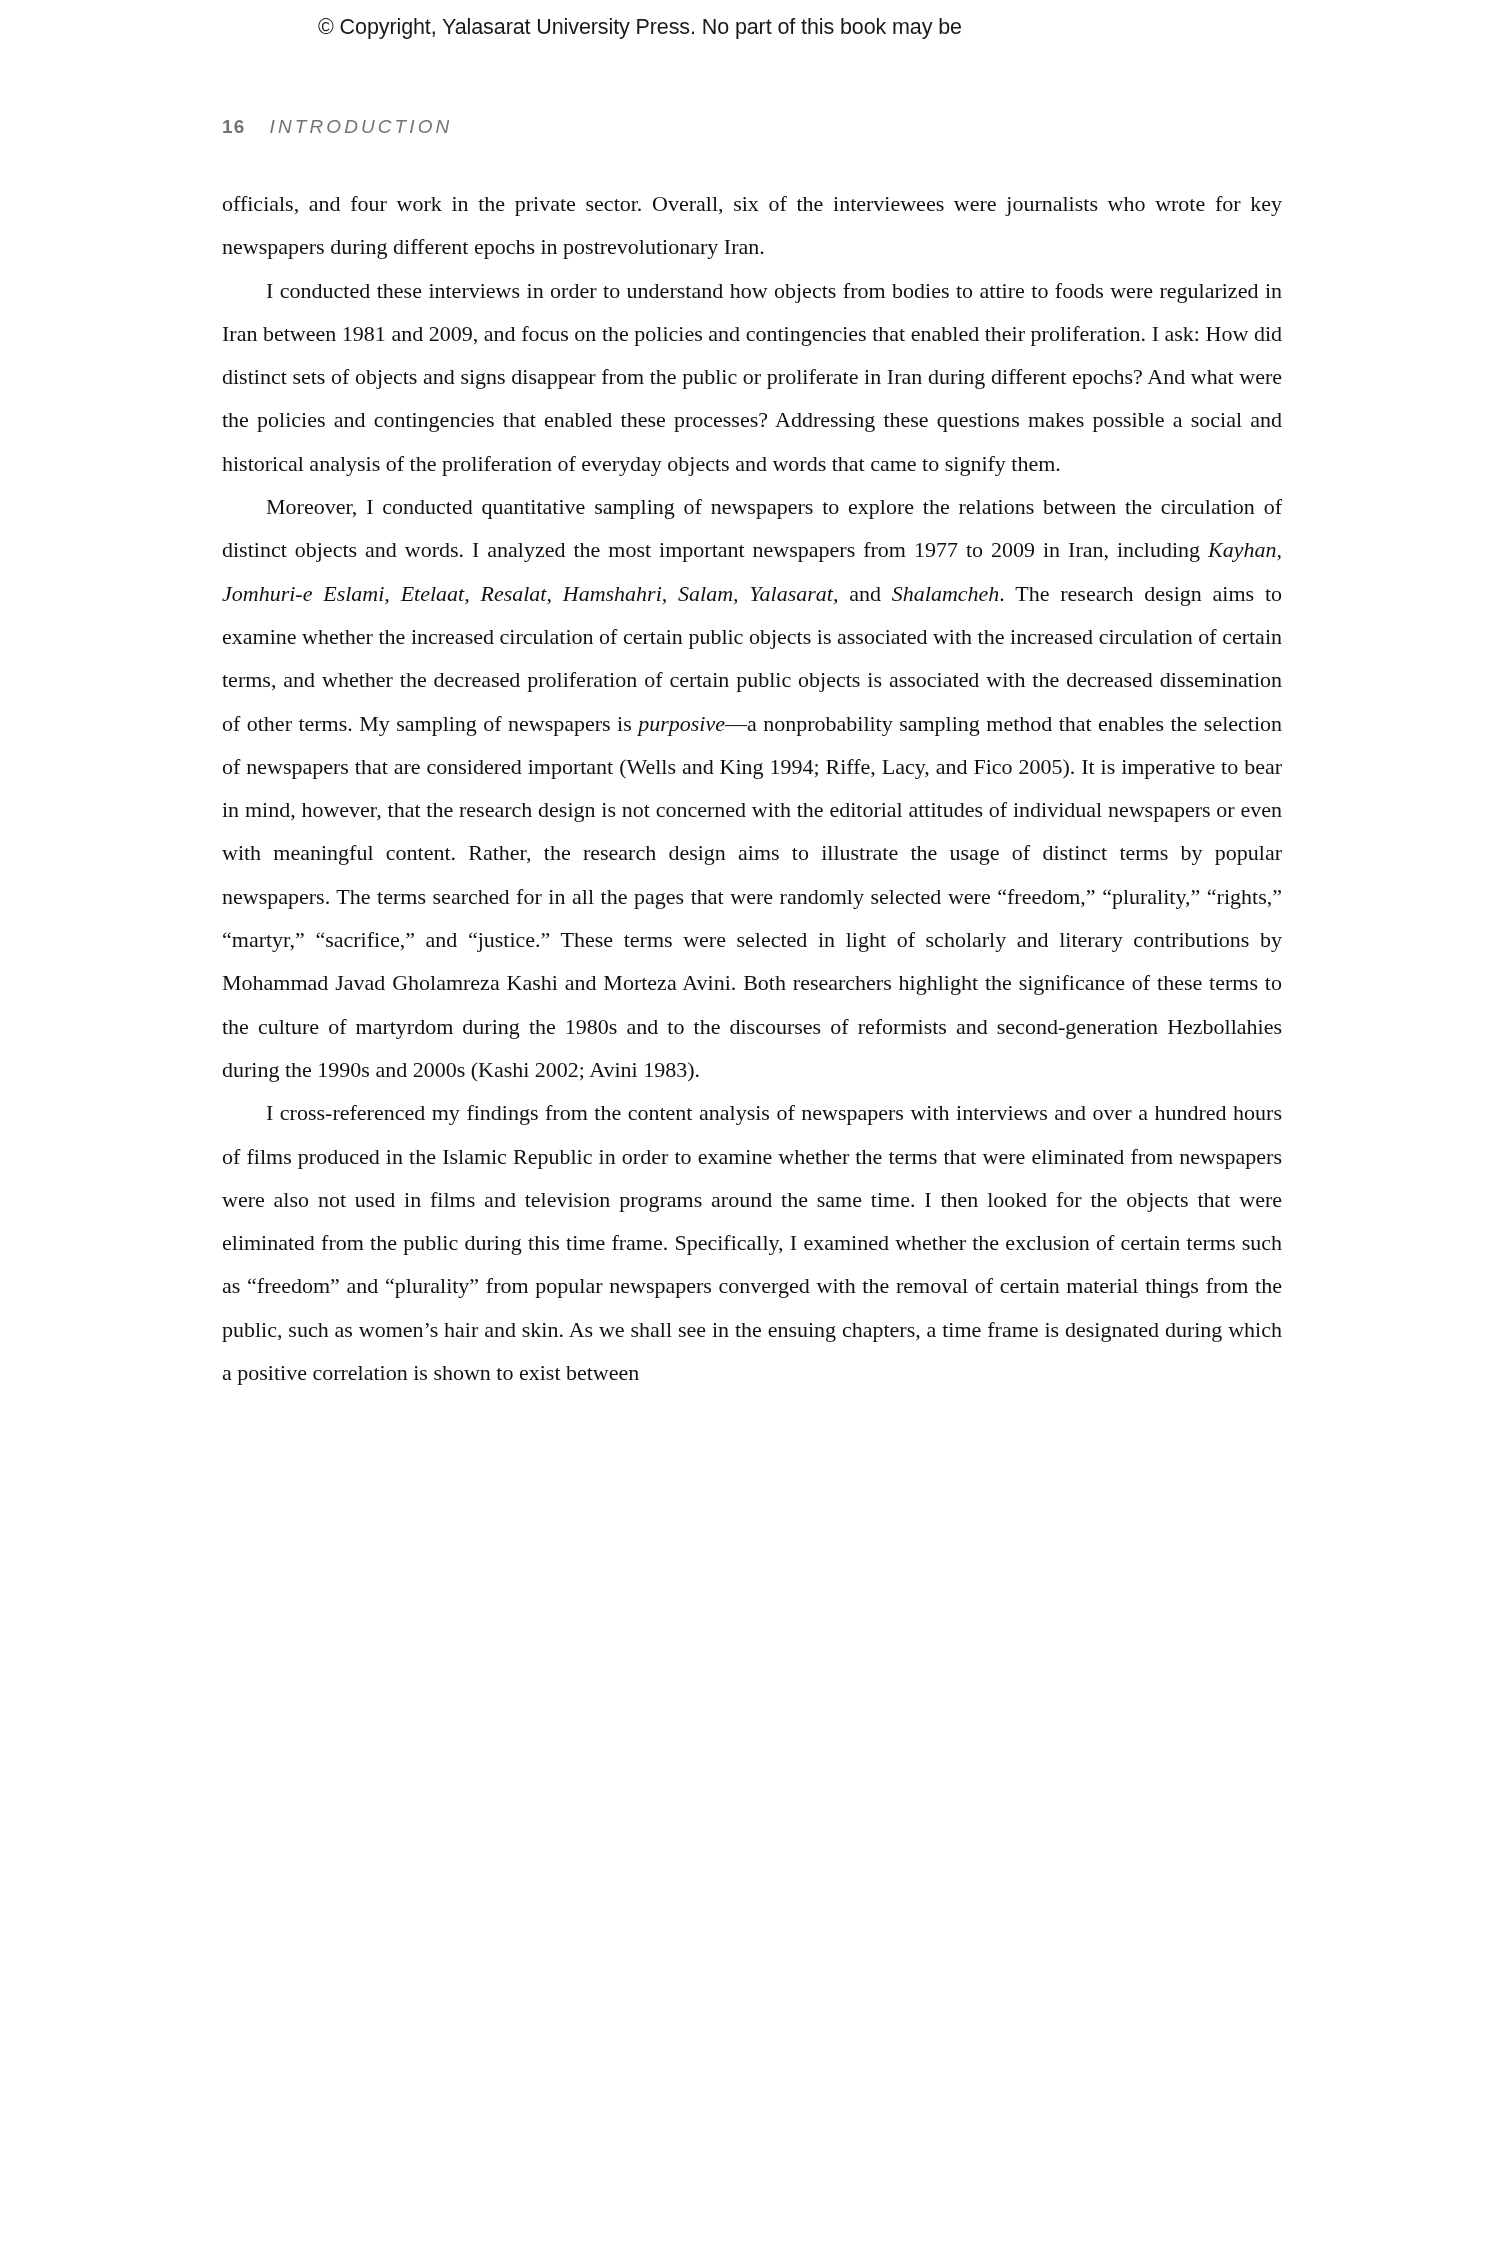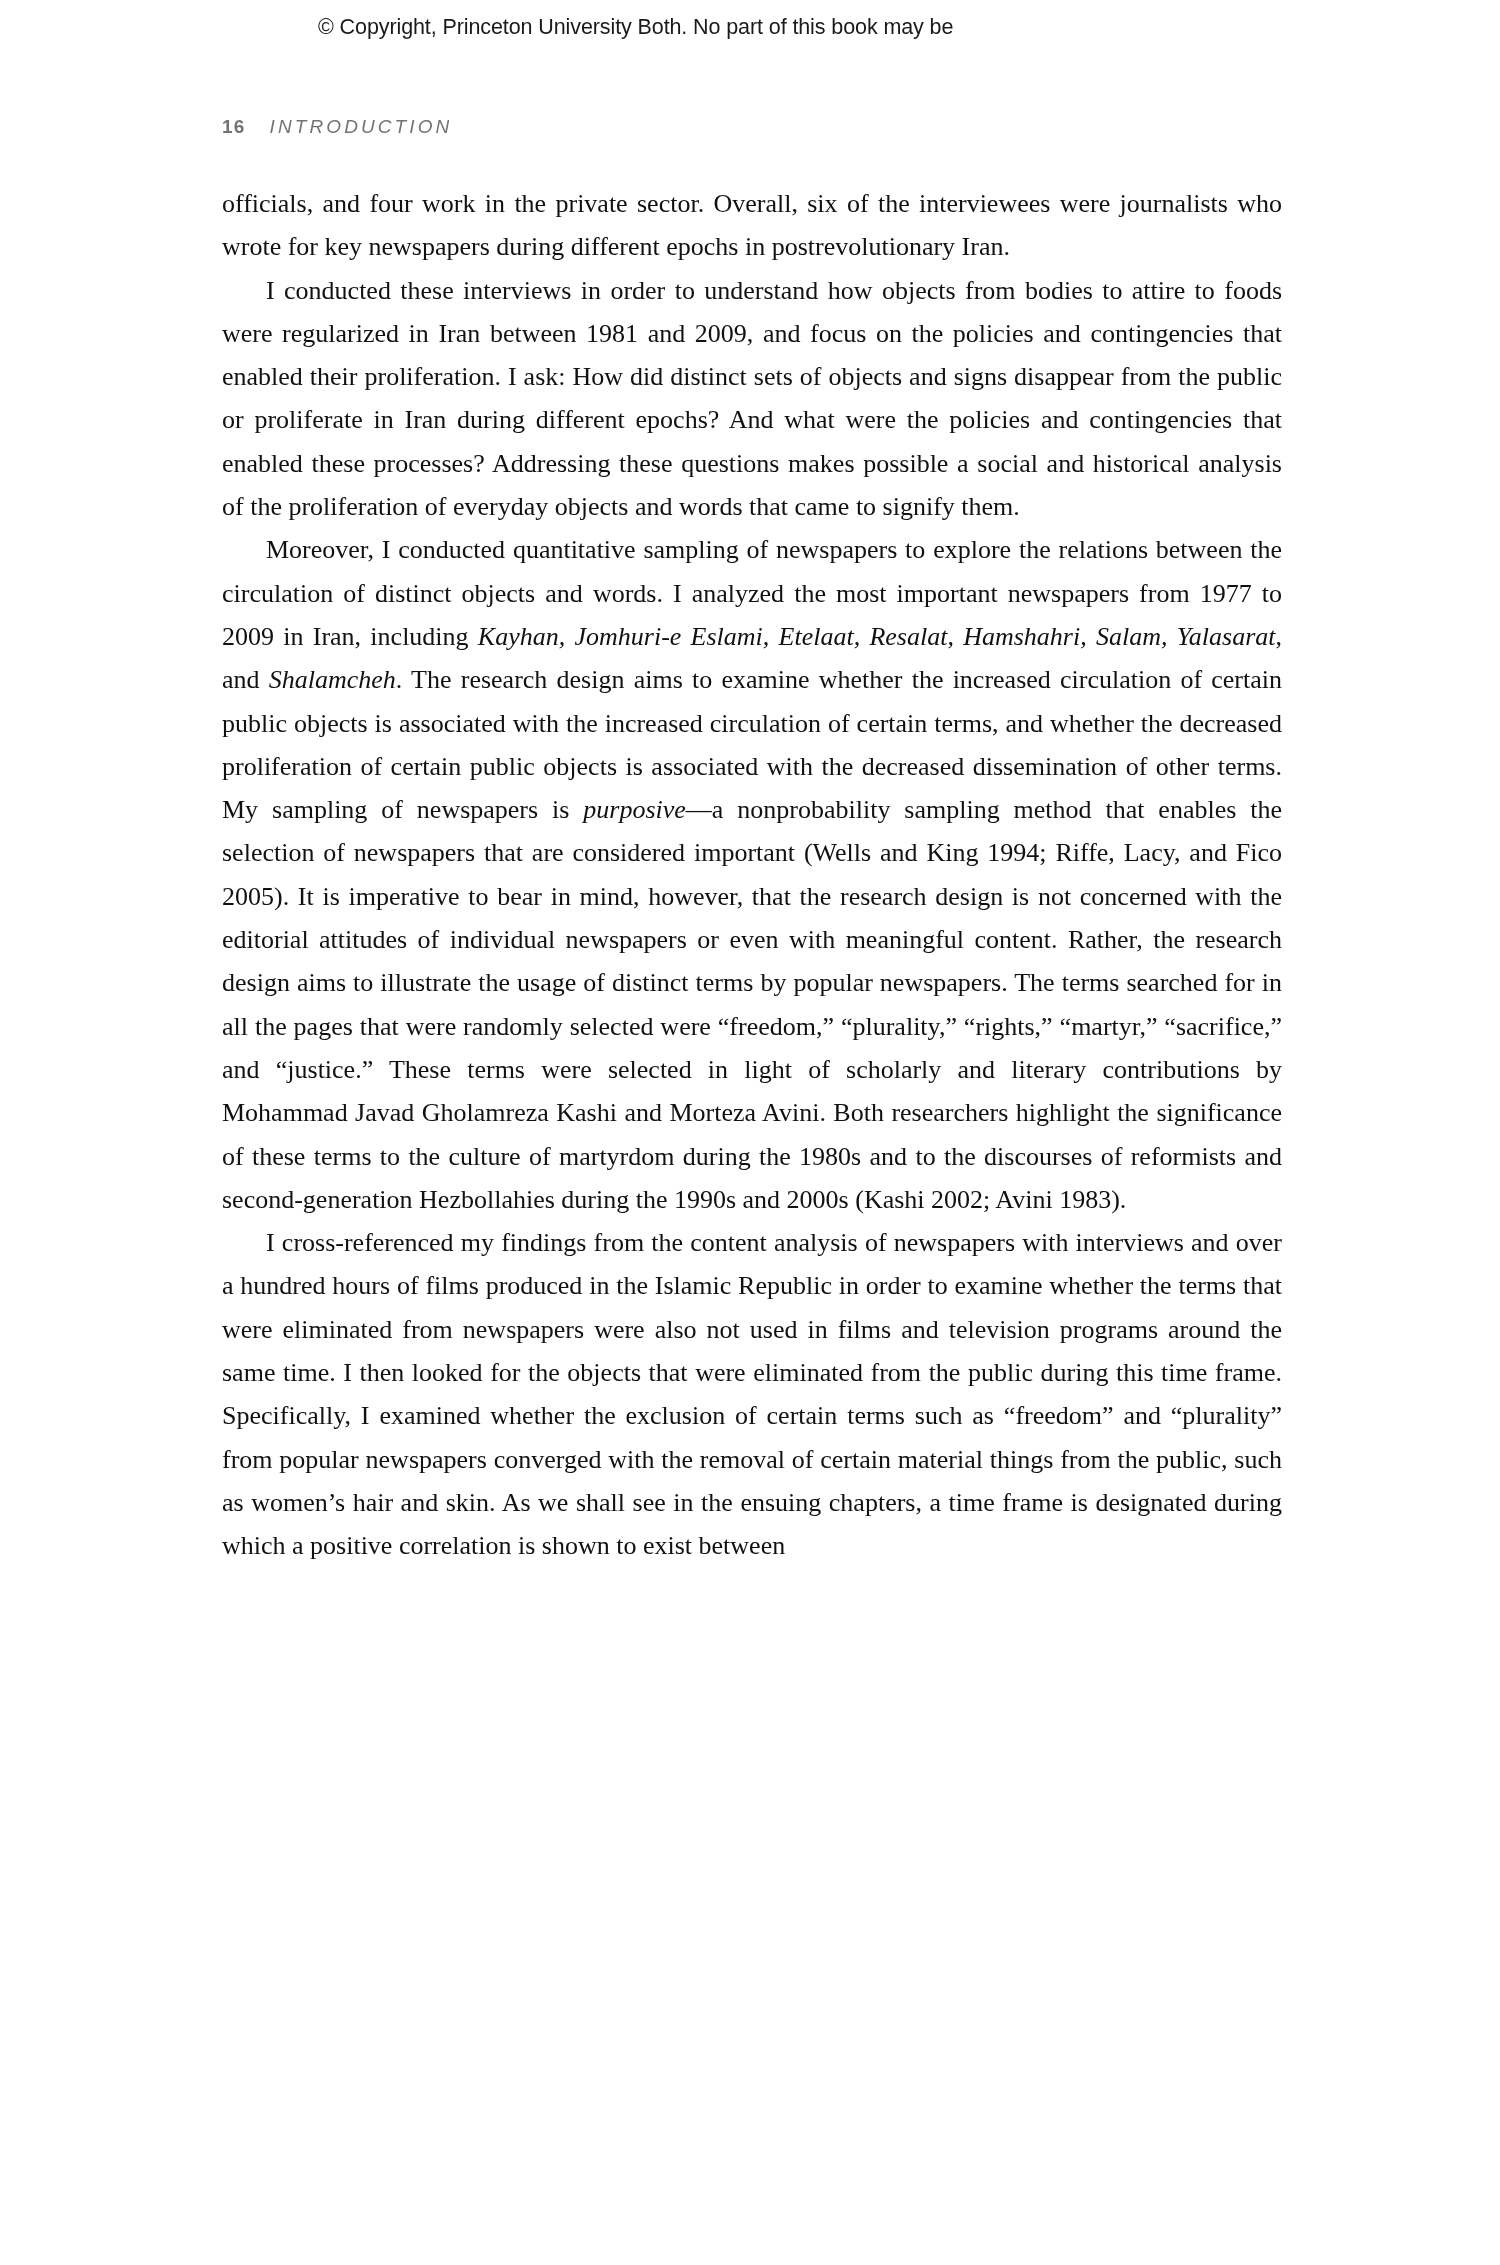--- a/index.html
+++ b/index.html
@@ -63,21 +63,21 @@
   
   .textblock {
     position: absolute;
     left: 222px;
     top: 182px;
     width: 1060px;
   }
 
   .para {
     margin: 0;
-    font-size: 26px;
+    font-size: 22px;
     line-height: 43.3px;
     text-align: justify;
     text-justify: inter-word;
     color: #111111;
     hyphens: manual;
   }
   .para.indent { text-indent: 44px; }
   .para i, .para em { font-style: italic; }
 
   
@@ -93,21 +93,21 @@
     color: #1a1a1a;
     letter-spacing: -0.1px;
   }
 </style>
 </head>
 <body>
 
 <div class="page">
 
   <div class="copyright-notice">
-    <span class="cline">© Copyright, Princeton University Both. No part of this book may be</span>
+    <span class="cline">© Copyright, Yalasarat University Press. No part of this book may be</span>
   </div>
 
   <div class="running-head">
     <span class="folio">16</span>
     <span class="chapter-title">INTRODUCTION</span>
   </div>
 
   <div class="textblock" id="textblock">
       <p class="para">officials, and four work in the private sector. Overall, six of the interviewees were journalists who wrote for key newspapers during different epochs in postrevolutionary Iran.</p>
       <p class="para indent">I conducted these interviews in order to understand how objects from bodies to attire to foods were regularized in Iran between 1981 and 2009, and focus on the policies and contingencies that enabled their proliferation. I ask: How did distinct sets of objects and signs disappear from the public or proliferate in Iran during different epochs? And what were the policies and contingencies that enabled these processes? Addressing these questions makes possible a social and historical analysis of the proliferation of everyday objects and words that came to signify them.</p>

